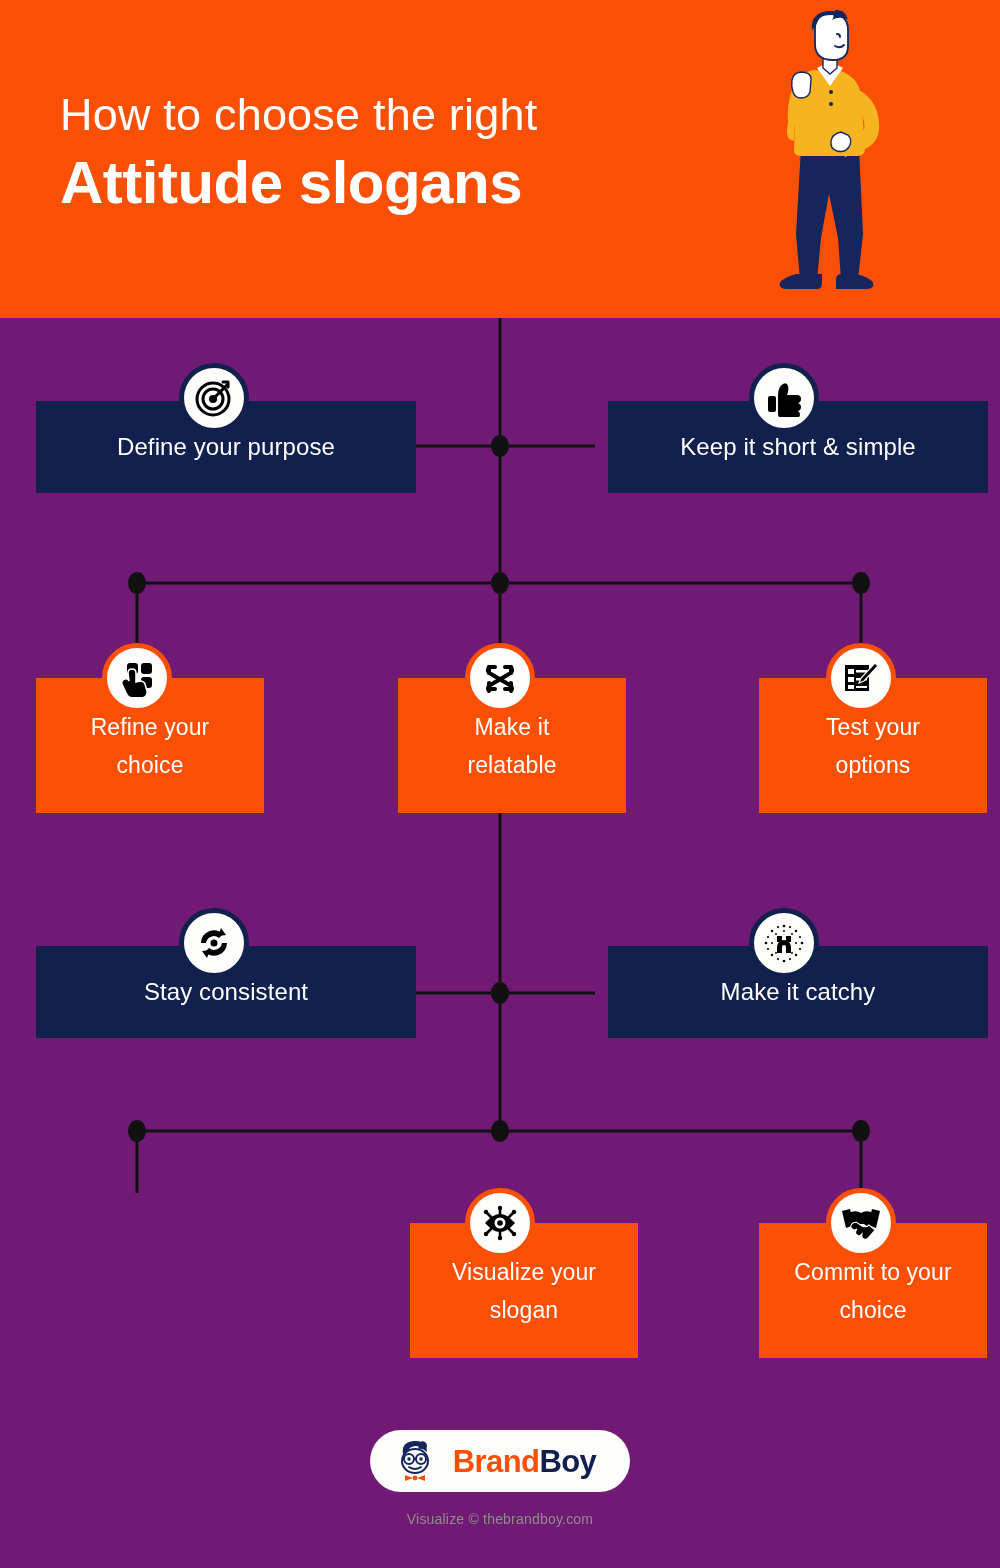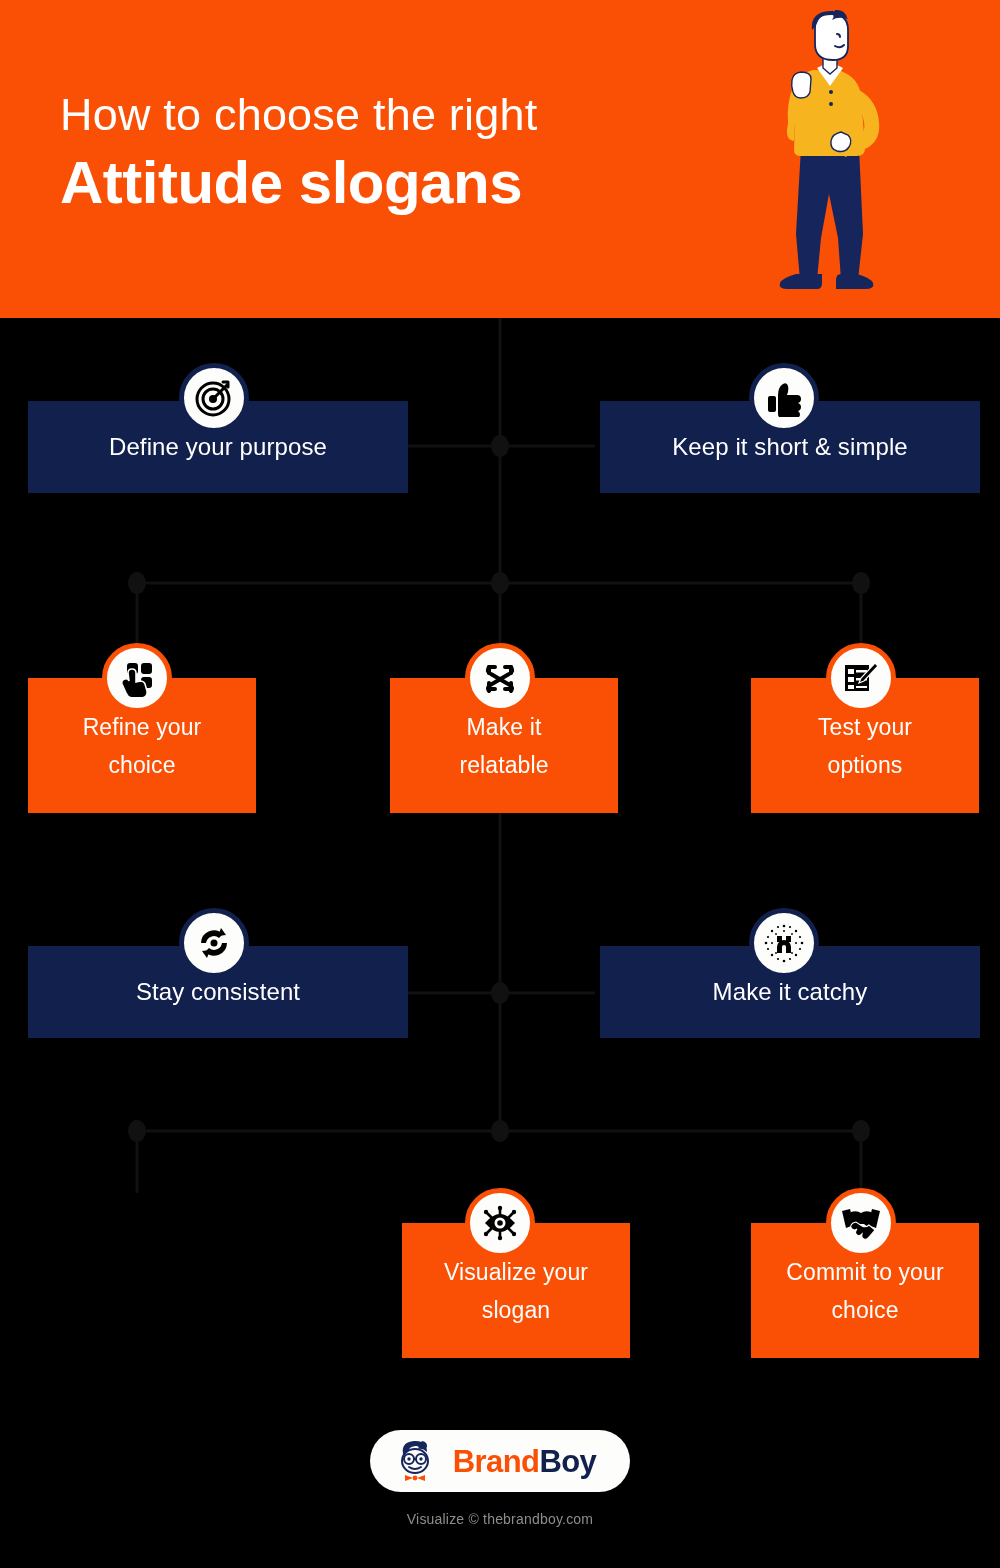--- a/index.html
+++ b/index.html
@@ -8,21 +8,21 @@
     width: 1000px;
     height: 1568px;
     background: #f2f2ec;
     font-family: "Liberation Sans", sans-serif;
   }
 
   #page {
     position: relative;
     width: 1000px;
     height: 1568px;
-    background: #000000;
+    background: #701a75;
     overflow: hidden;
   }
 
   
   .header {
     position: absolute;
     left: 0; top: 0;
     width: 1000px;
     height: 318px;
     background: #fa5005;
@@ -64,21 +64,21 @@
     height: 1568px;
     pointer-events: none;
   }
 
   
   .node {
     position: absolute;
   }
   .node-box {
     position: absolute;
-    left: 4px;
+    left: 12px;
     top: 0;
     display: flex;
     align-items: center;
     justify-content: center;
     text-align: center;
     color: #ffffff;
     padding: 0 14px;
   }
   .node.navy .node-box { background: #11204c; }
   .node.orange .node-box { background: #fa5005; }

